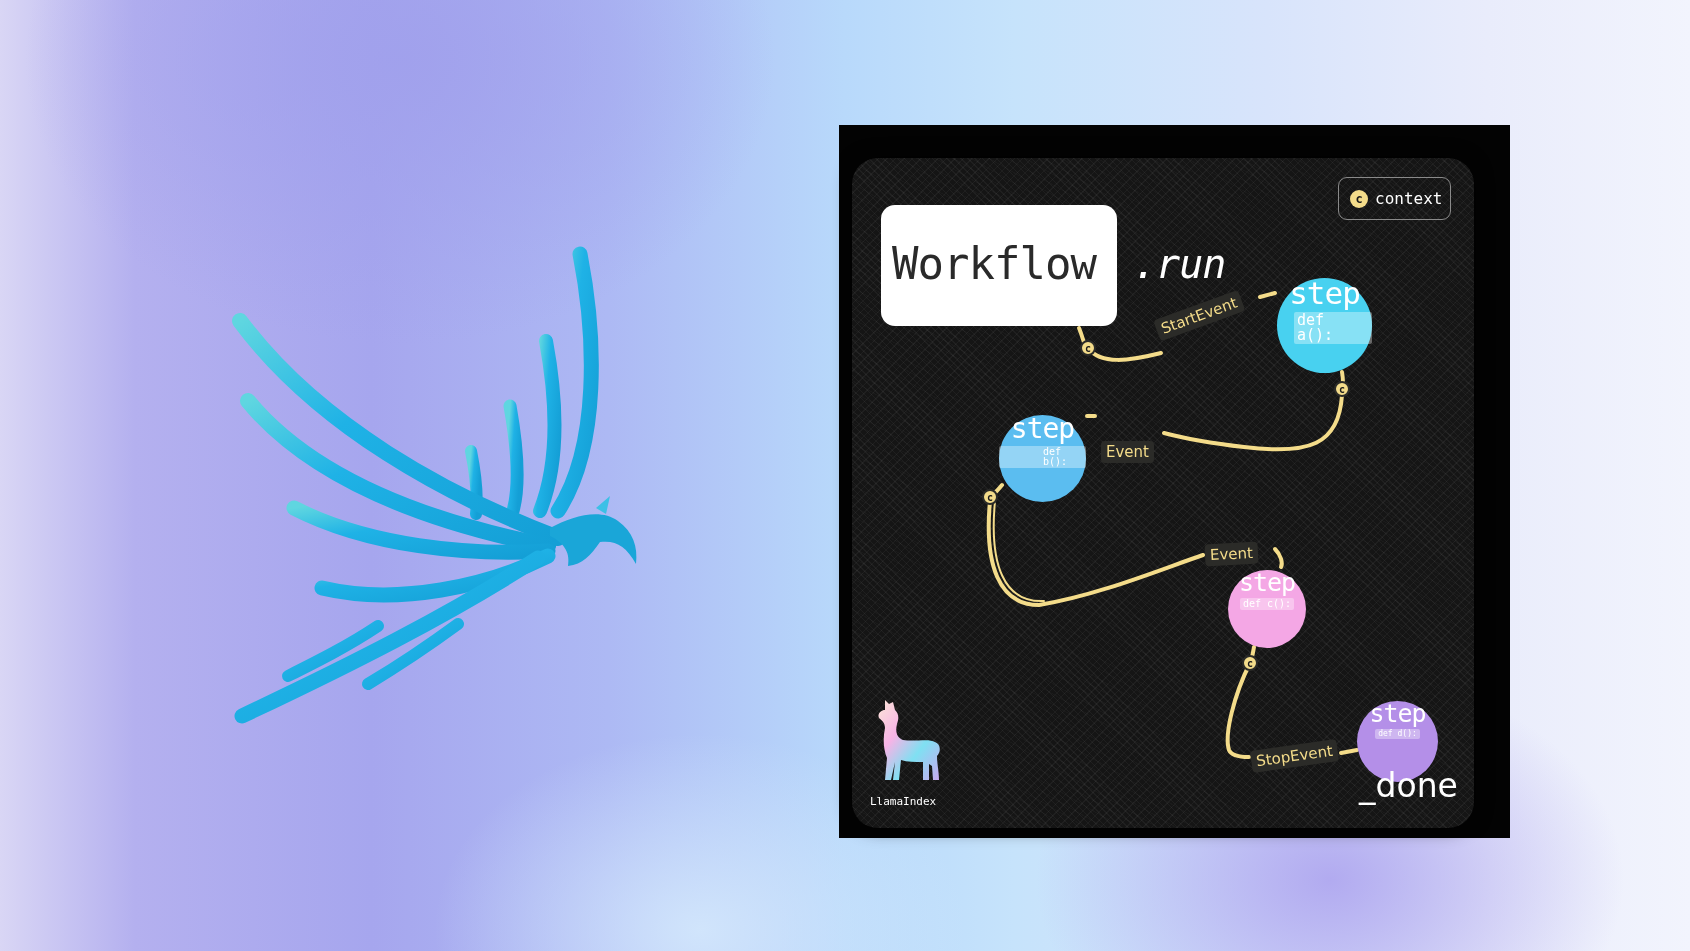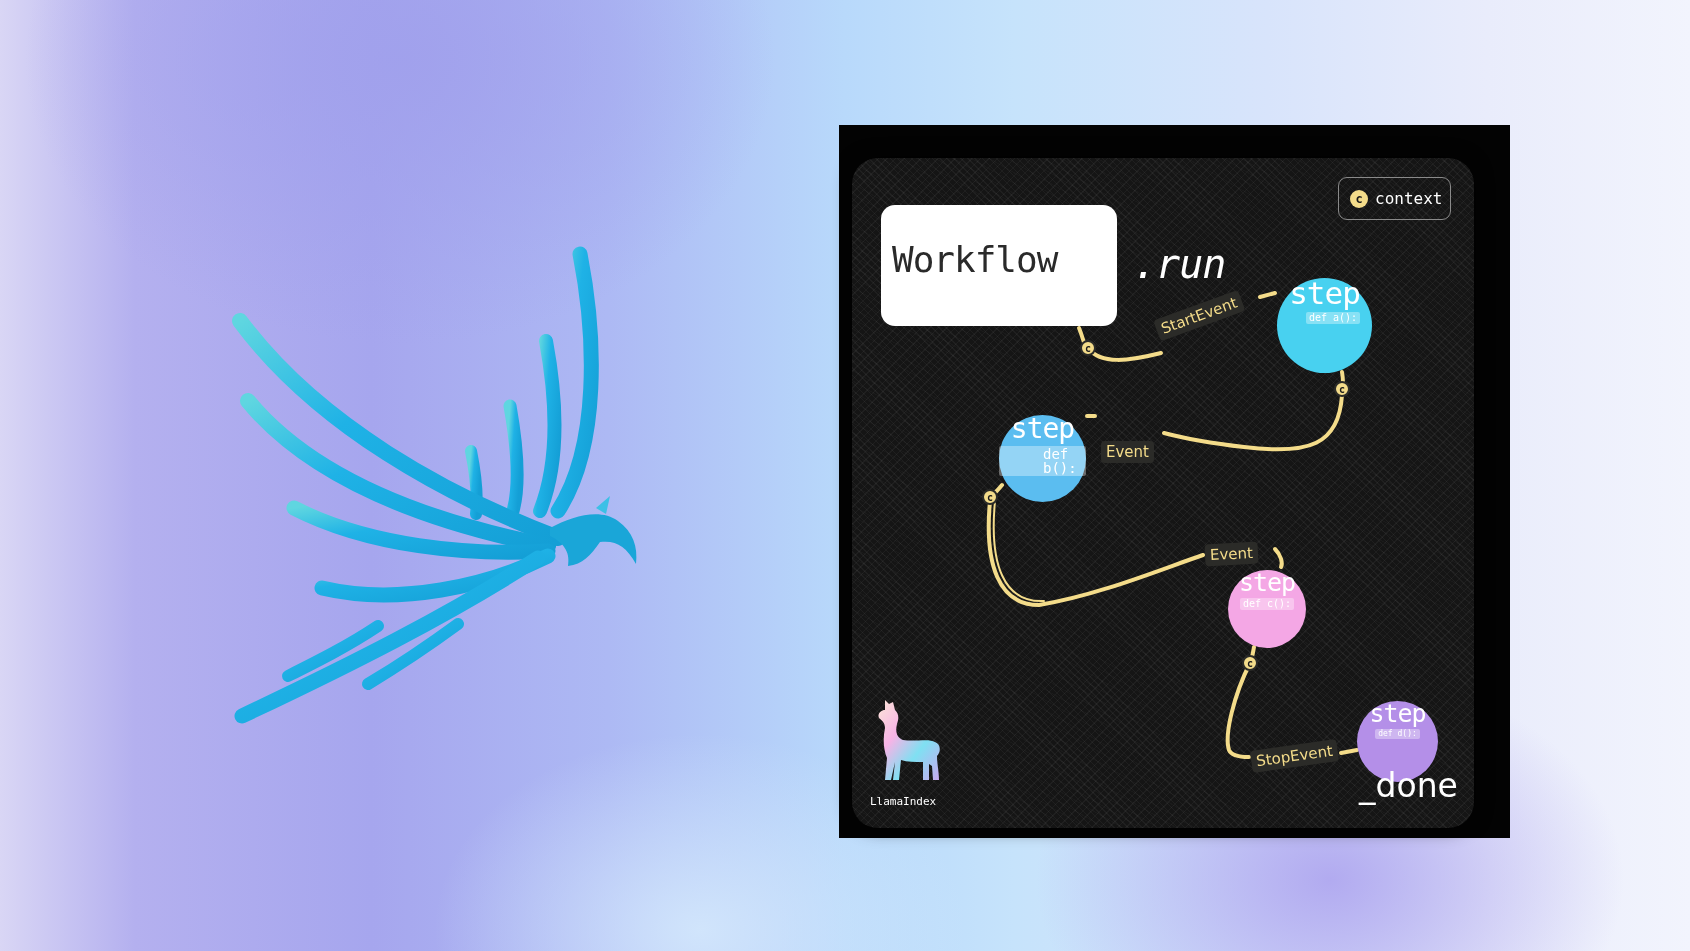--- a/index.html
+++ b/index.html
@@ -43,21 +43,21 @@
   .context-label {
     color: #ffffff; font-family: "DejaVu Sans Mono", monospace; font-size: 16px; text-align: center;
   }
 
   .workflow-box {
     position: absolute; left: 42px; top: 80px; width: 236px; height: 121px;
     background: #ffffff; border-radius: 14px;
   }
   .workflow-title {
     position: absolute; left: 53px; top: 117px;
-    font-family: "DejaVu Sans Mono", monospace; font-size: 36px; line-height: 1;
+    font-family: "DejaVu Sans Mono", monospace; font-size: 44px; line-height: 1;
     color: #2a2a2a; letter-spacing: -1px;
   }
   .run-title {
     position: absolute; left: 294px; top: 119px;
     font-family: "DejaVu Sans Mono", monospace; font-size: 40px; line-height: 1;
     color: #ffffff; letter-spacing: -1px; font-style: italic;
   }
 
   .step {
     position: absolute; border-radius: 50%;
@@ -67,24 +67,24 @@
     font-family: "DejaVu Sans Mono", monospace; color: #ffffff; line-height: 1;
     letter-spacing: -1px;
   }
   .step-def {
     font-family: "DejaVu Sans Mono", monospace; color: #ffffff;
     background: rgba(255,255,255,0.35); border-radius: 2px; padding: 1px 3px;
     margin-top: 3px; line-height: 1;
   }
   .step-a { left: 438px; top: 153px; width: 95px; height: 95px; background: #48d1f0; }
   .step-a .step-label { font-size: 31px; }
-  .step-a .step-def { font-size: 10px; margin-left: 17px; }
+  .step-a .step-def { font-size: 15px; margin-left: 17px; }
   .step-b { left: 160px; top: 290px; width: 87px; height: 87px; background: #5bbdf0; }
   .step-b .step-label { font-size: 28px; }
-  .step-b .step-def { font-size: 14px; padding-left: 44px; }
+  .step-b .step-def { font-size: 10px; padding-left: 44px; }
   .step-c { left: 389px; top: 445px; width: 78px; height: 78px; background: #f4a7e5; }
   .step-c .step-label { font-size: 25px; }
   .step-c .step-def { font-size: 10px; }
   .step-d { left: 518px; top: 576px; width: 81px; height: 81px; background: #b48fe8; }
   .step-d .step-label { font-size: 25px; }
   .step-d .step-def { font-size: 8px; }
 
   .event-label {
     position: absolute; font-family: "DejaVu Sans", sans-serif; font-size: 15px;
     color: #f4dc8a; background: #2b2b28; padding: 2px 5px; border-radius: 4px;

